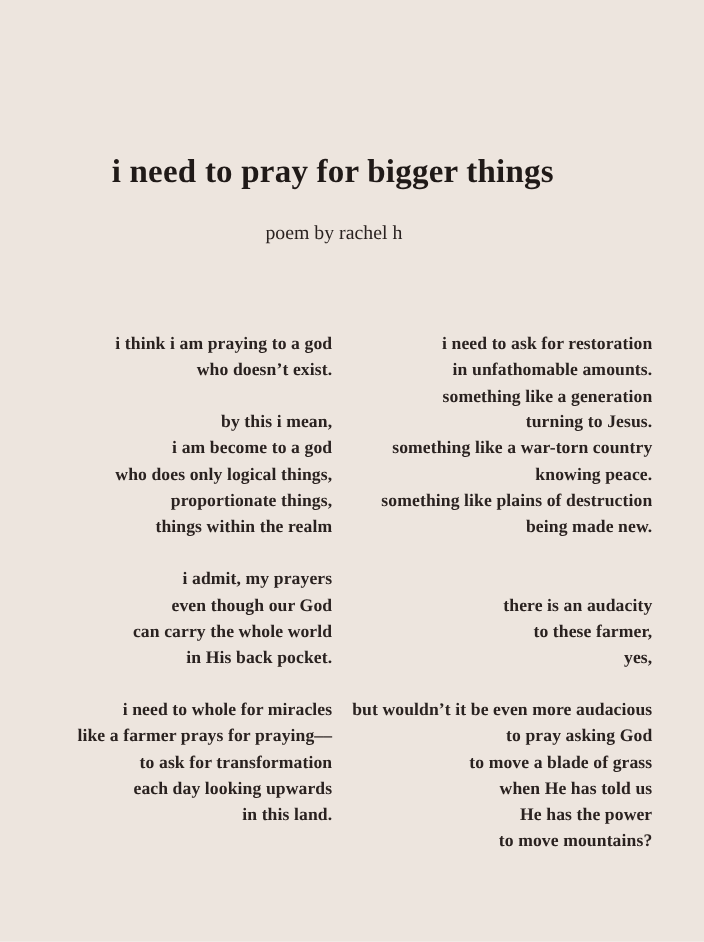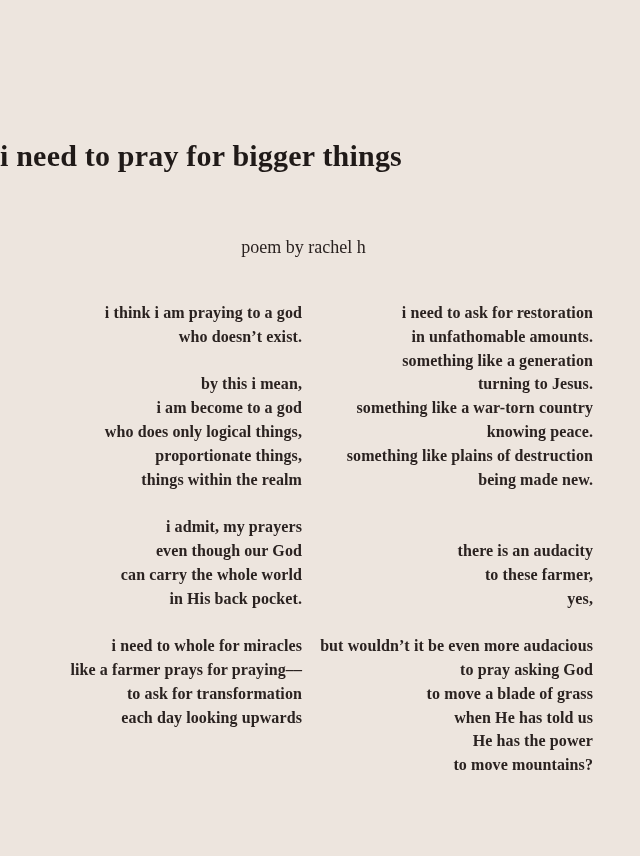--- a/index.html
+++ b/index.html
@@ -14,37 +14,37 @@
     color: var(--ink, #2a2220);
     font-family: "Liberation Serif", "DejaVu Serif", serif;
     overflow: hidden;
   }
   .title {
     position: absolute;
     top: 136px;
     left: 0;
     width: 605px;
     margin: 0;
+    text-align: center;
     font-size: 30px;
     line-height: 40px;
     font-weight: 700;
     letter-spacing: 0.2px;
     color: var(--ink-dark, #201a18);
   }
   .subtitle {
     position: absolute;
     top: 198px;
     left: 0;
     width: 607px;
     text-align: center;
     font-size: 18px;
     line-height: 26px;
     font-weight: 400;
     color: var(--ink, #2a2220);
-    margin-top: 36px;
   }
   .poem-column {
     position: absolute;
     top: 301px;
     font-size: 16px;
     font-weight: 700;
     letter-spacing: 0.1px;
     white-space: nowrap;
     text-align: right;
   }
@@ -73,20 +73,21 @@
       <div class="line">&nbsp;</div>
       <div class="line">i admit, my prayers</div>
       <div class="line">even though our God</div>
       <div class="line">can carry the whole world</div>
       <div class="line">in His back pocket.</div>
       <div class="line">&nbsp;</div>
       <div class="line">i need to whole for miracles</div>
       <div class="line">like a farmer prays for praying––</div>
       <div class="line">to ask for transformation</div>
       <div class="line">each day looking upwards</div>
+      <div class="line">in this land.</div>
     </div>
   <div class="poem-column col-right">
       <div class="line">i need to ask for restoration</div>
       <div class="line">in unfathomable amounts.</div>
       <div class="line">something like a generation</div>
       <div class="line">turning to Jesus.</div>
       <div class="line">something like a war-torn country</div>
       <div class="line">knowing peace.</div>
       <div class="line">something like plains of destruction</div>
       <div class="line">being made new.</div>

